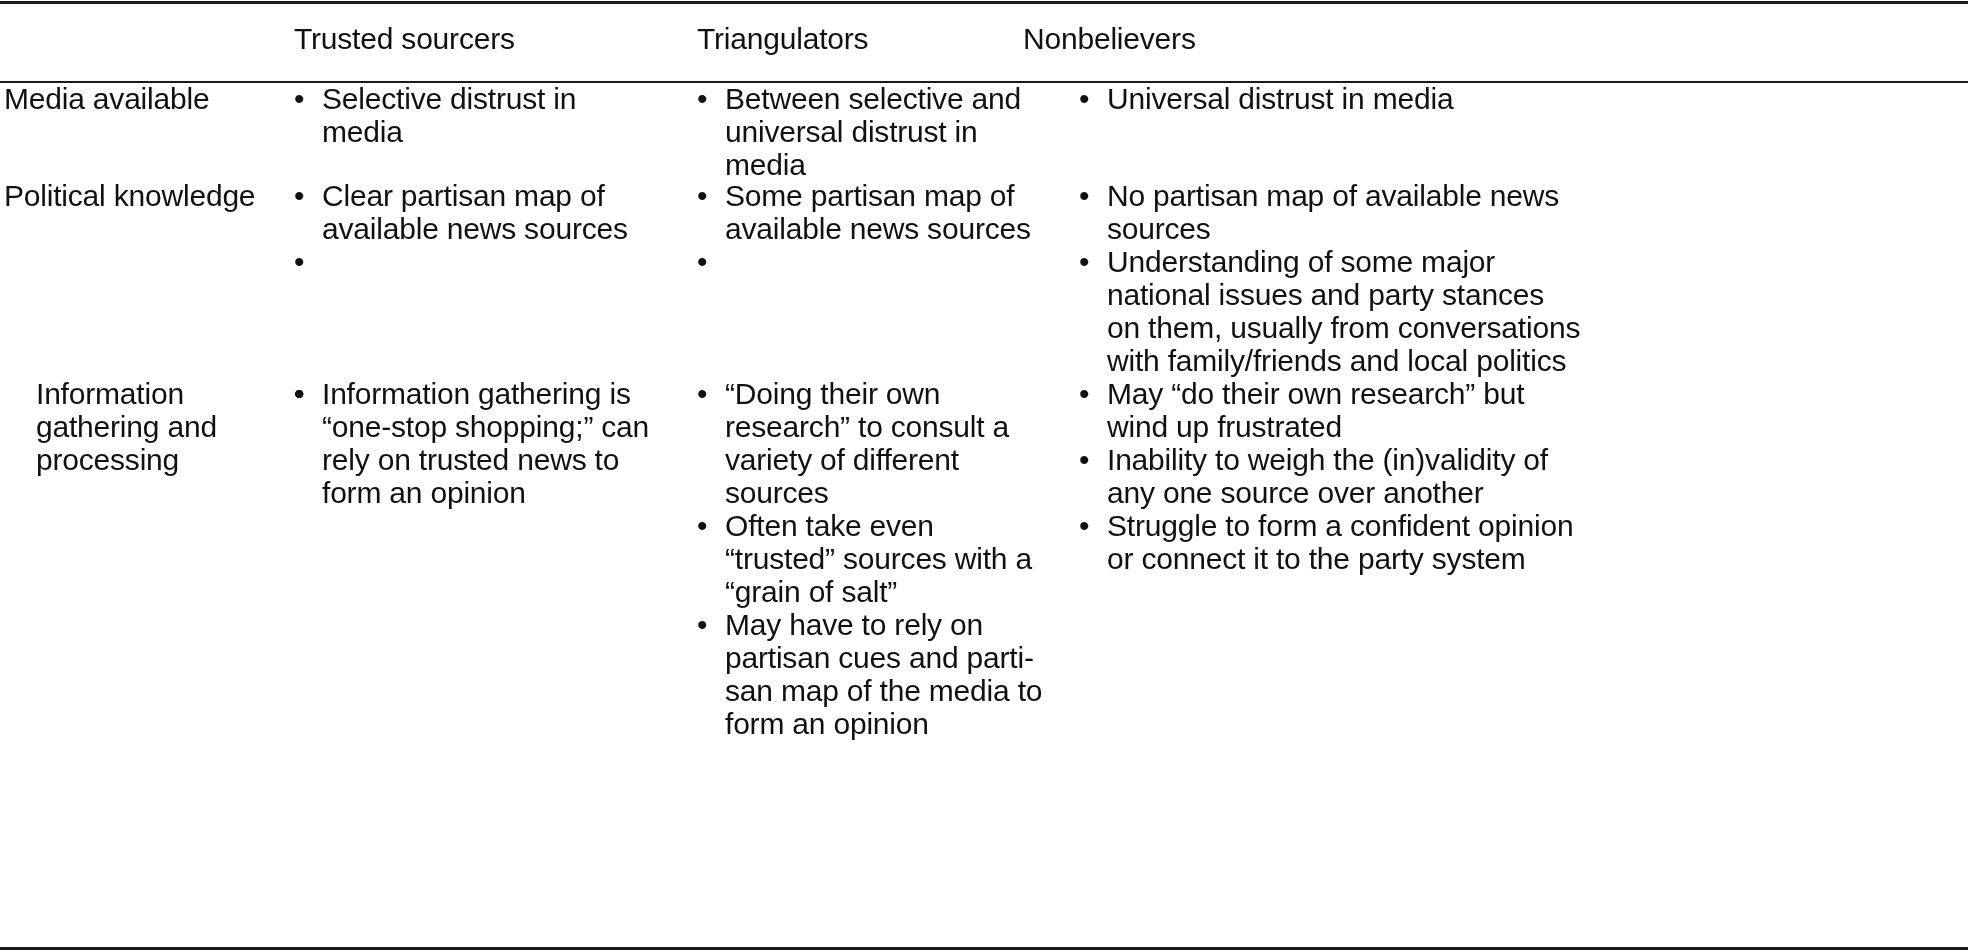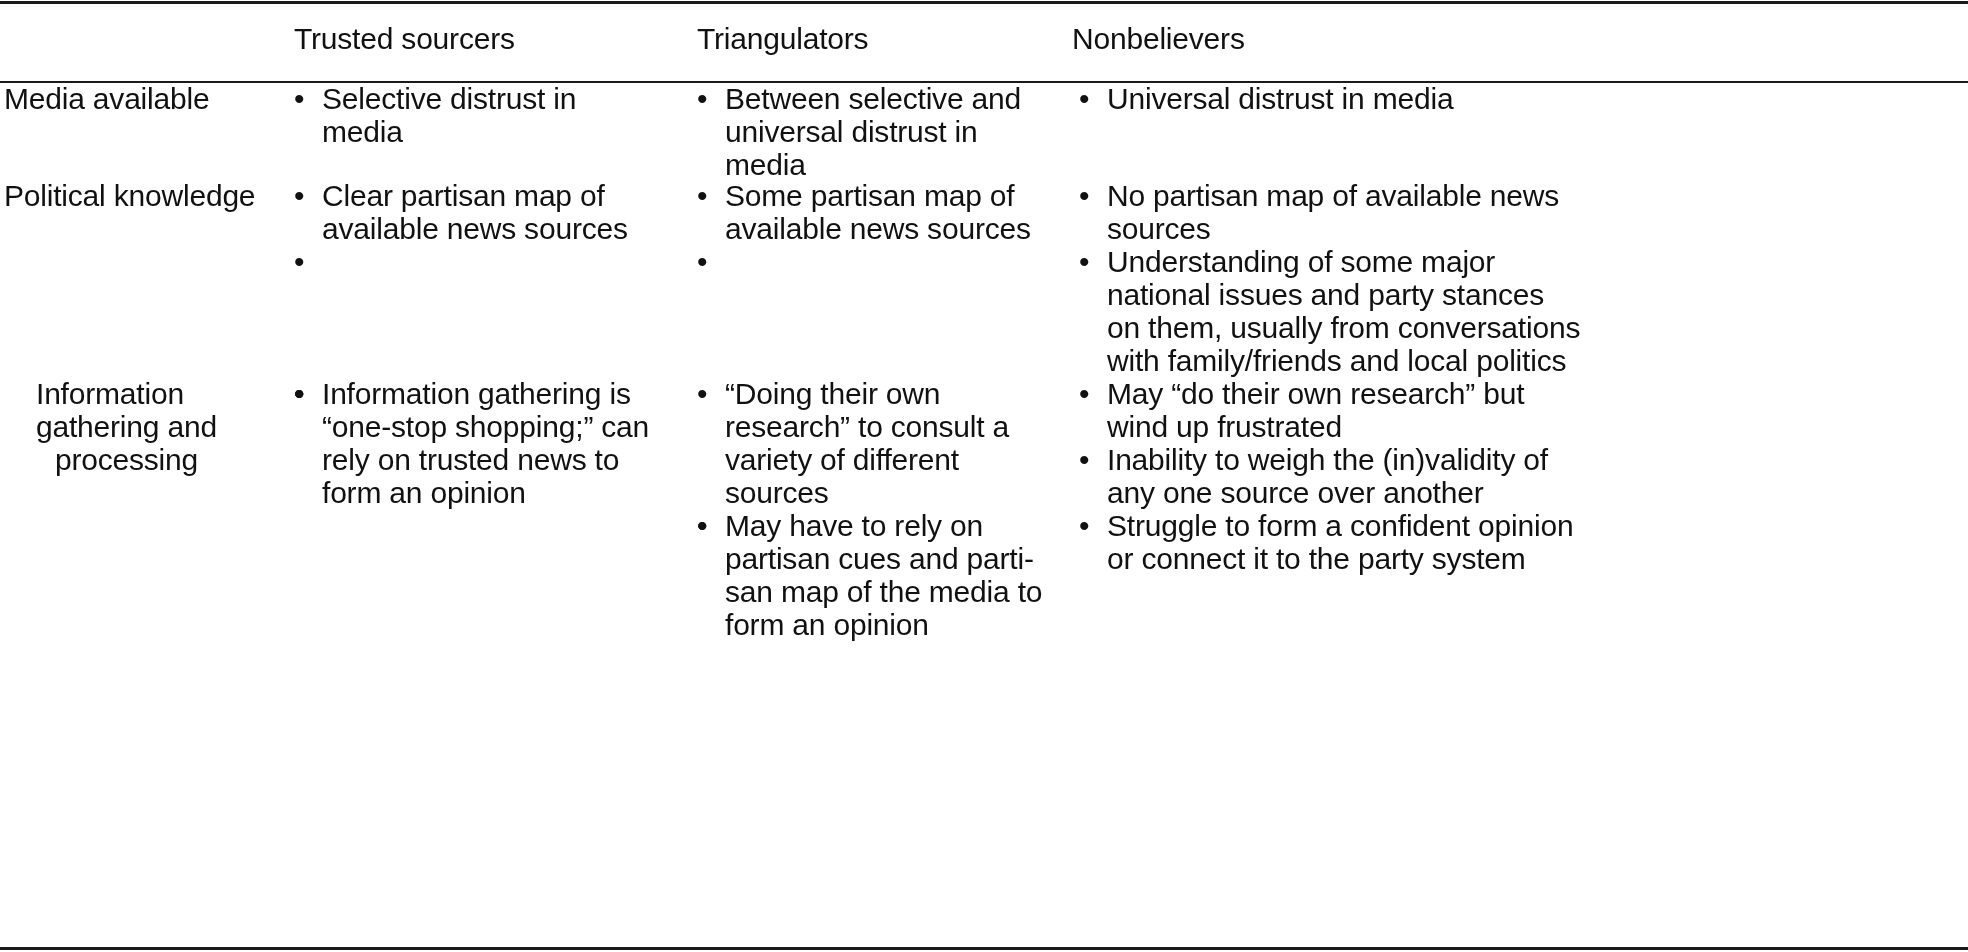--- a/index.html
+++ b/index.html
@@ -7,38 +7,38 @@
     width: 1968px; height: 952px; position: relative; overflow: hidden;
     font-family: "Liberation Sans", sans-serif; color: #111111;
   }
   .rule { position: absolute; left: 0; width: 1968px; background: #1a1a1a; }
   .rule.top { top: 1px; height: 3px; }
   .rule.mid { top: 81px; height: 2px; }
   .rule.bot { top: 947px; height: 3px; }
   .hdr { position: absolute; top: 22px; font-size: 30px; line-height: 33px; letter-spacing: -0.2px; }
   .row { position: absolute; left: 0; width: 1968px; }
   .label { position: absolute; left: 4px; font-size: 30px; line-height: 33px; letter-spacing: -0.2px; }
-  .label .cont { display: block; padding-left: 32px; text-align: center; }
+  .label .cont { display: block; padding-left: 32px; }
   .cell { position: absolute; font-size: 30px; line-height: 33px; letter-spacing: -0.2px; }
   .cell ul { list-style: none; margin: 0; padding: 0; }
   .cell li { position: relative; padding-left: 28px; }
   .cell li .bullet { position: absolute; left: 0; top: 0; }
   .c1 { left: 294px; width: 380px; }
   .c2 { left: 697px; width: 370px; }
   .c3 { left: 1079px; width: 889px; }
   .c3 .txt { display: block; width: 860px; }
 </style>
 </head>
 <body>
 
 <div class="rule top"></div>
 
 <div class="hdr" style="left:294px">Trusted sourcers</div>
 <div class="hdr" style="left:697px">Triangulators</div>
-<div class="hdr" style="left:1072px">Nonbelievers</div>
+<div class="hdr" style="left:1023px">Nonbelievers</div>
 
 <div class="rule mid"></div>
 
 <div id="table-body">
     <div class="row" style="top: 82px; margin-top: 0px;">
       <div class="label">
         <span style="display: block;">Media available</span>
       </div>
       <div class="cell c1">
         <ul>
@@ -97,21 +97,21 @@
       <div class="cell c1">
         <ul>
           <li><span class="bullet">•</span></li>
           <li><span class="bullet">•</span></li>
           <li><span class="bullet">•</span><span class="txt">Information gathering is<br>“one-stop shopping;” can<br>rely on trusted news to<br>form an opinion</span></li>
         </ul>
       </div>
       <div class="cell c2">
         <ul>
           <li><span class="bullet">•</span><span class="txt">“Doing their own<br>research” to consult a<br>variety of different<br>sources</span></li>
-          <li><span class="bullet">•</span></li>
+          <li><span class="bullet">•</span><span class="txt">Often take even<br>“trusted” sources with a<br>“grain of salt”</span></li>
           <li><span class="bullet">•</span><span class="txt">May have to rely on<br>partisan cues and parti-<br>san map of the media to<br>form an opinion</span></li>
         </ul>
       </div>
       <div class="cell c3">
         <ul>
           <li>
             <span class="bullet">•</span>
             <span class="txt">May “do their own research” but<br>wind up frustrated</span>
           </li>
           <li>

